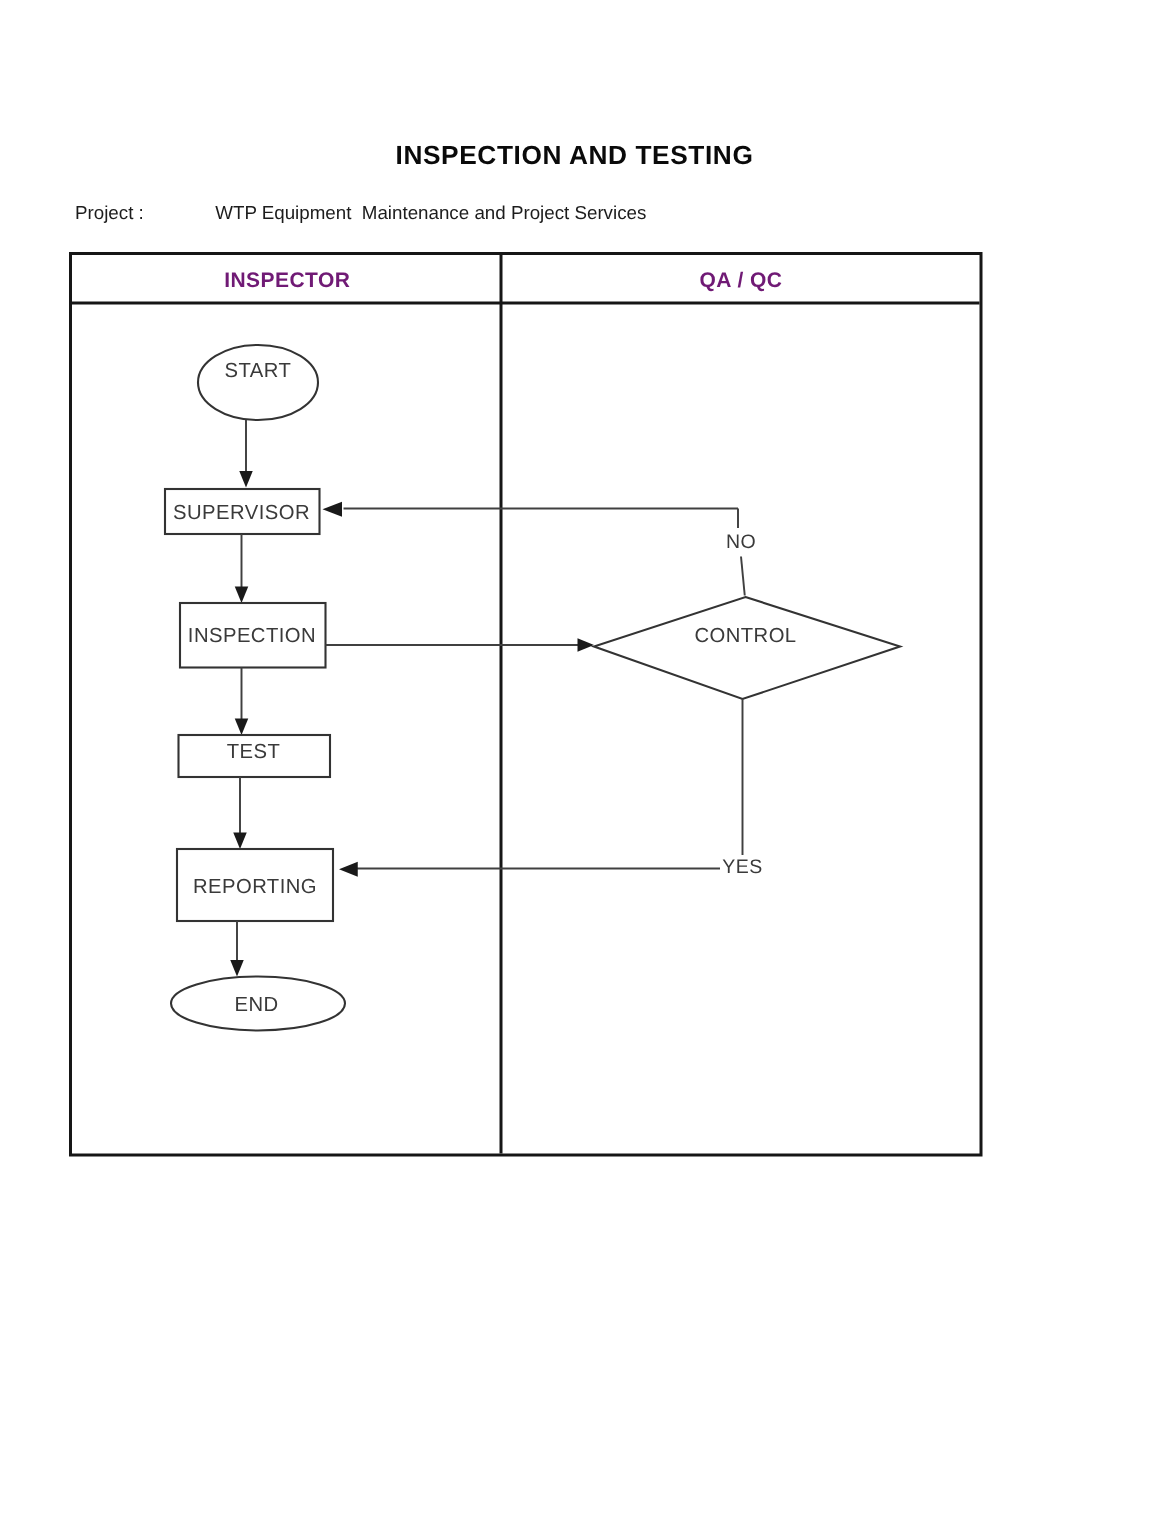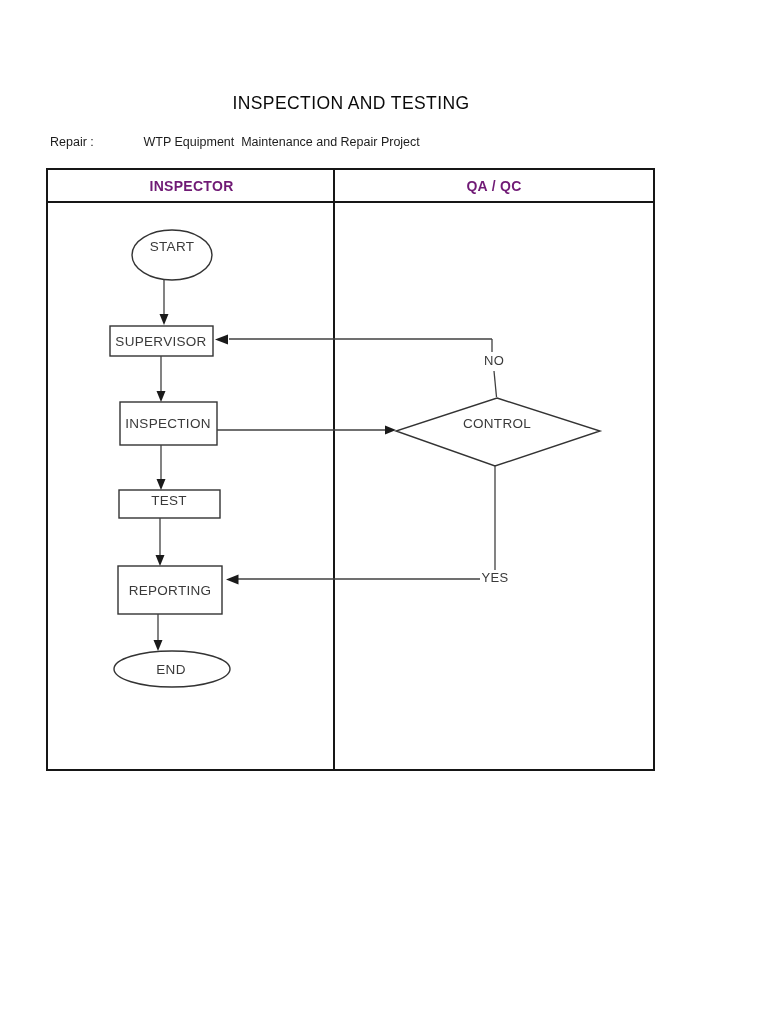--- a/index.html
+++ b/index.html
@@ -1,20 +1,20 @@
 <!DOCTYPE html>
 <html><head>
 <meta charset="utf-8">
 <style>
   html,body{margin:0;padding:0;background:#ffffff;}
   .page{position:relative;width:768px;height:1024px;background:#ffffff;overflow:hidden;
         font-family:"Liberation Sans","DejaVu Sans",sans-serif;}
 
   .title{position:absolute;left:0;top:93px;width:702px;text-align:center;
-         font-size:17.5px;font-weight:normal;color:#0a0a0a;letter-spacing:.4px;}
+         font-size:17.5px;font-weight:bold;color:#0a0a0a;letter-spacing:.4px;padding-left:32px;}
 
   .logo{position:absolute;left:560px;top:74px;width:100px;}
   .logo svg{display:block;}
   .psp{font-family:"DejaVu Serif","Liberation Serif",serif;font-style:italic;font-weight:bold;
        font-size:16px;fill:#1d55b5;text-anchor:middle;}
   .company{margin-top:1px;font-size:6.2px;font-weight:bold;color:#1d2f7b;
            letter-spacing:.25px;white-space:nowrap;text-align:center;width:100px;}
 
   .project{position:absolute;left:50px;top:135px;font-size:12.5px;color:#1c1c1c;}
   .plabel{display:inline-block;width:90px;}
@@ -40,22 +40,22 @@
 </style>
 </head>
 <body>
 
 <div class="page">
 
   <div class="title">INSPECTION AND TESTING</div>
 
 
   <div class="project">
-    <span class="plabel">Repair :</span>
-    <span class="pvalue">WTP Equipment  Maintenance and Repair Project</span>
+    <span class="plabel">Project :</span>
+    <span class="pvalue">WTP Equipment  Maintenance and Project Services</span>
   </div>
 
   <div class="table">
     <div class="divider"></div>
     <div class="thead">
       <div class="th left">INSPECTOR</div>
       <div class="th right">QA / QC</div>
     </div>
   </div>
 

